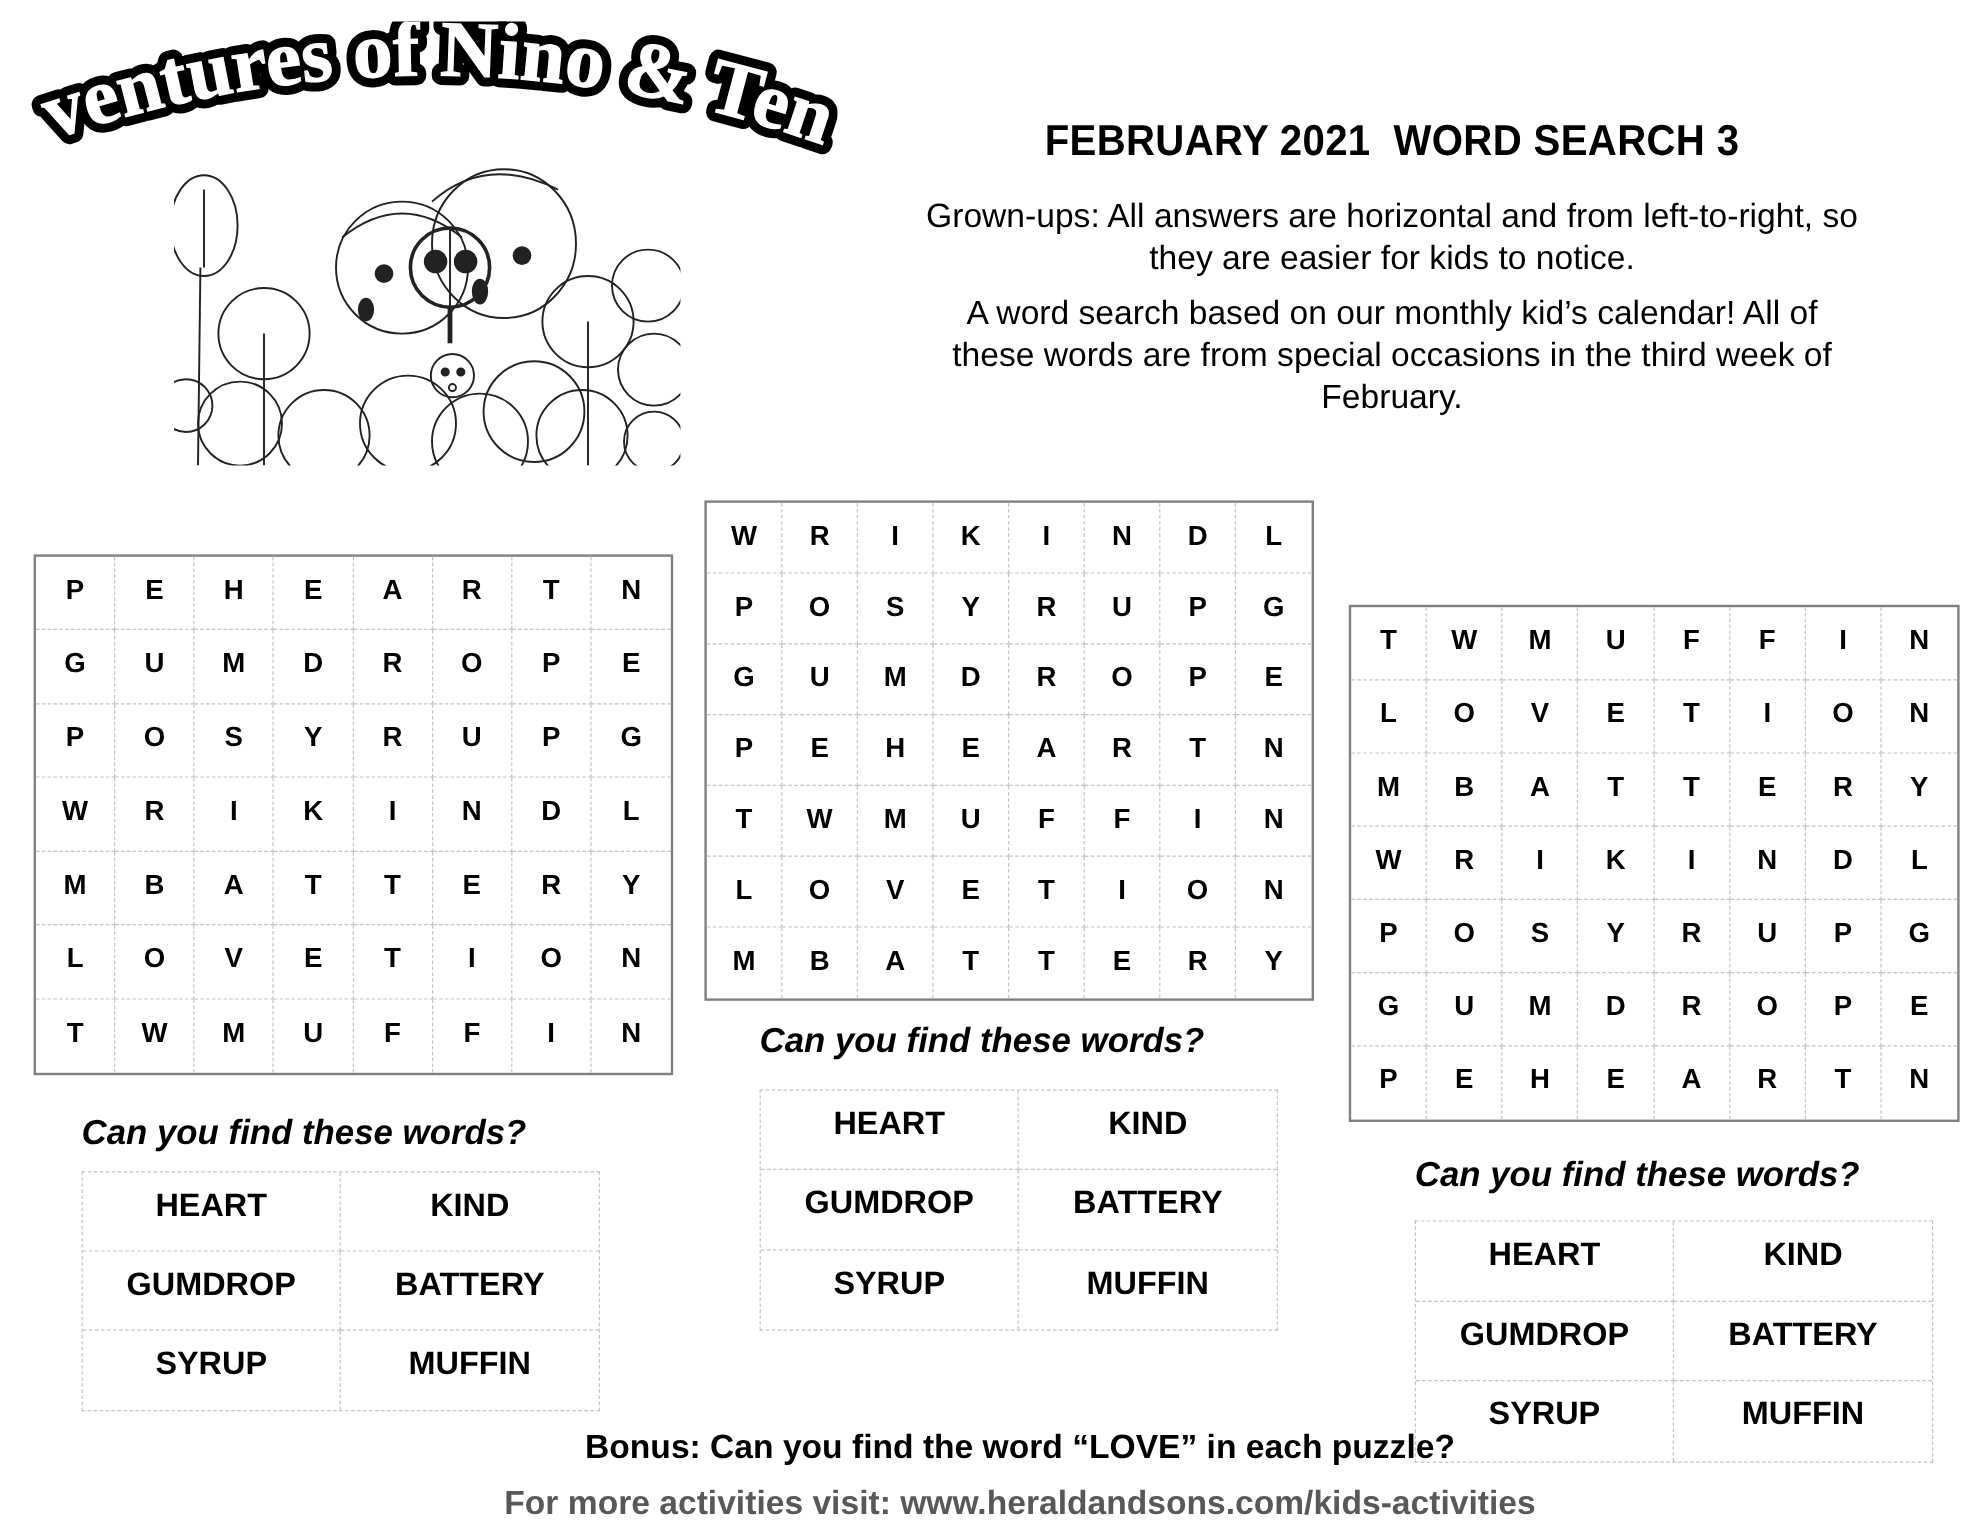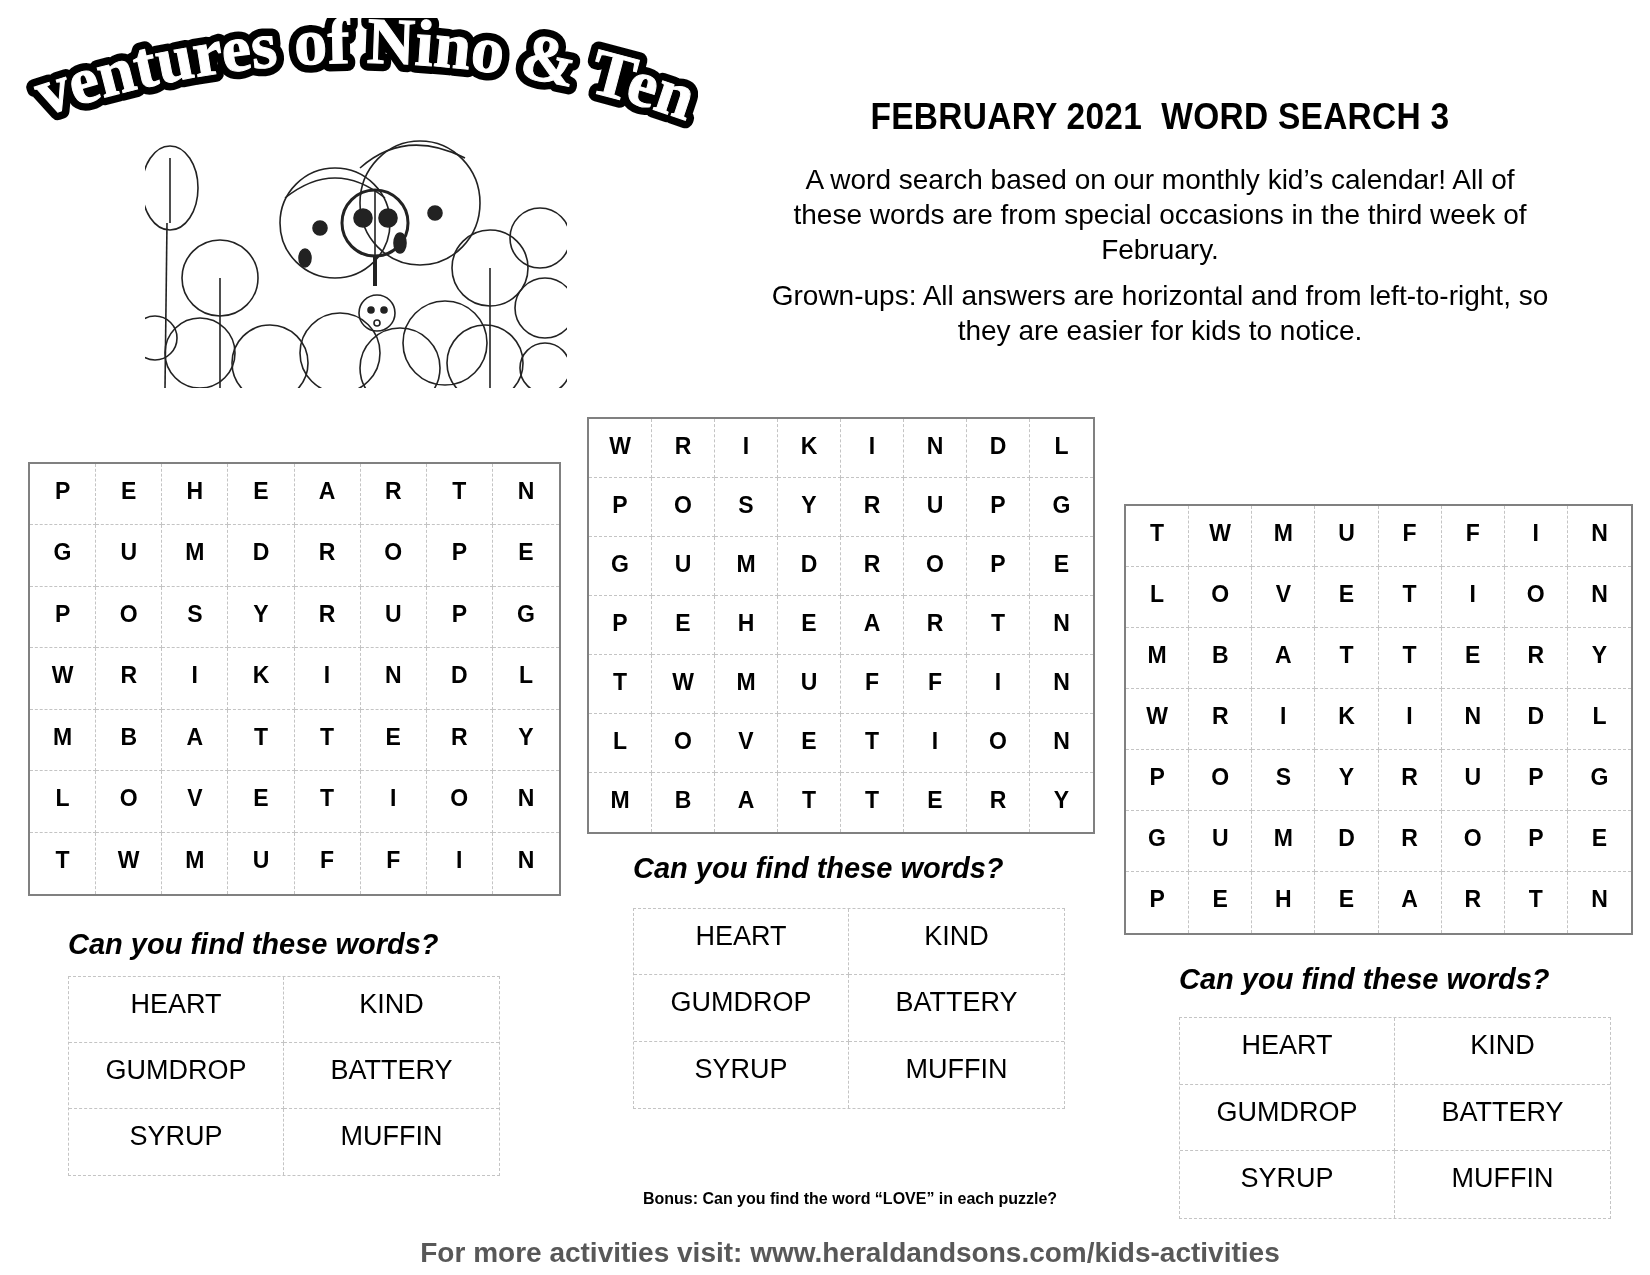--- a/index.html
+++ b/index.html
@@ -27,28 +27,28 @@
   #grid1 { left:28px; top:462px; width:533px; height:434px; grid-template-rows:repeat(7,1fr); }
   #grid2 { left:587px; top:417px; width:508px; height:417px; grid-template-rows:repeat(7,1fr); }
   #grid3 { left:1124px; top:504px; width:509px; height:431px; grid-template-rows:repeat(7,1fr); }
 
   .caption { font-style:italic; font-weight:bold; font-size:29px; text-align:left; }
   #cap1 { left:68px; top:928px; width:432px; }
   #cap2 { left:633px; top:852px; width:432px; }
   #cap3 { left:1179px; top:963px; width:432px; }
 
   .words { border:1px dashed #c4c4c4; display:grid; grid-template-columns:1fr 1fr; grid-template-rows:repeat(3,1fr); box-sizing:border-box; }
-  .word { border-right:1px dashed #c4c4c4; border-bottom:1px dashed #c4c4c4; display:flex; justify-content:center; align-items:flex-start; padding-top:12px; font-weight:normal; font-size:27px; box-sizing:border-box; }
+  .word { border-right:1px dashed #c4c4c4; border-bottom:1px dashed #c4c4c4; display:flex; justify-content:center; align-items:flex-start; padding-top:12px; font-weight:bold; font-size:27px; box-sizing:border-box; }
   .word.rc { border-right:none; }
   .word.lr { border-bottom:none; }
   #words1 { left:68px; top:976px; width:432px; height:200px; }
   #words2 { left:633px; top:908px; width:432px; height:201px; }
   #words3 { left:1179px; top:1017px; width:432px; height:202px; }
 
-  .bonus { left:450px; top:1190px; width:800px; text-align:center; font-size:16px; font-weight:bold; }
+  .bonus { left:450px; top:1190px; width:800px; text-align:center; font-size:28px; font-weight:bold; }
   .footer { left:400px; top:1237px; width:900px; text-align:center; font-size:28px; font-weight:bold; color:#585858; }
 </style>
 </head>
 <body>
 
 <div class="abs logo">
   <svg viewBox="0 0 680 120">
     <defs>
       <path id="arc" d="M 20 100 Q 340 -10 660 100" fill="none"></path>
     </defs>
@@ -101,22 +101,22 @@
     <circle cx="340" cy="235" r="38"></circle>
     <circle cx="395" cy="110" r="30"></circle>
     <circle cx="400" cy="180" r="30"></circle>
     <circle cx="400" cy="240" r="25"></circle>
     <circle cx="10" cy="210" r="22"></circle>
   </svg>
 </div>
 
 <div class="abs title">FEBRUARY 2021  WORD SEARCH 3</div>
 <div class="abs intro">
+  <p>Grown-ups: All answers are horizontal and from left-to-right, so they are easier for kids to notice.</p>
   <p>A word search based on our monthly kid’s calendar! All of these words are from special occasions in the third week of February.</p>
-  <p>Grown-ups: All answers are horizontal and from left-to-right, so they are easier for kids to notice.</p>
 </div>
 
 <div class="abs grid" id="grid1">
     <div class="cell">P</div>
     <div class="cell">E</div>
     <div class="cell">H</div>
     <div class="cell">E</div>
     <div class="cell">A</div>
     <div class="cell">R</div>
     <div class="cell">T</div>

